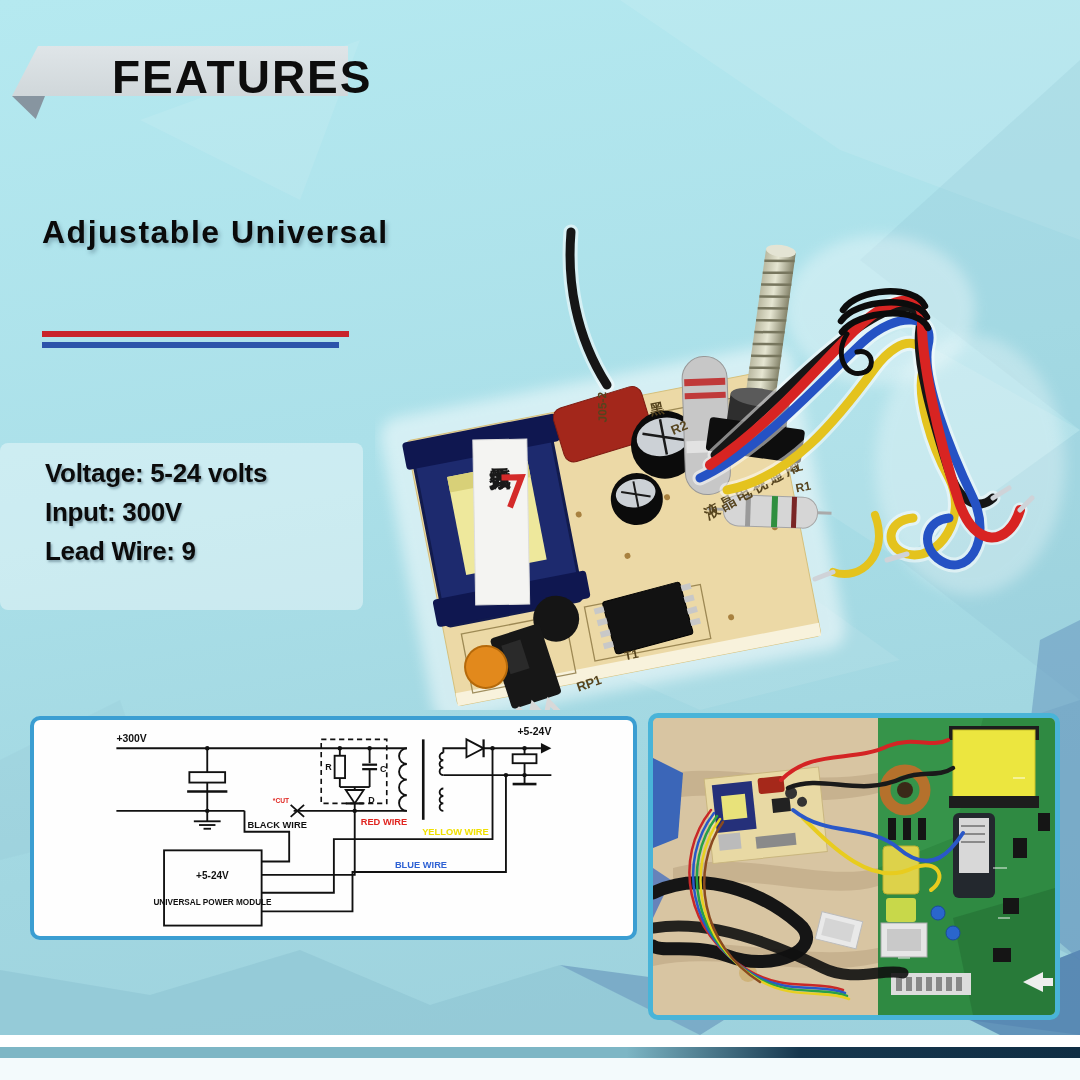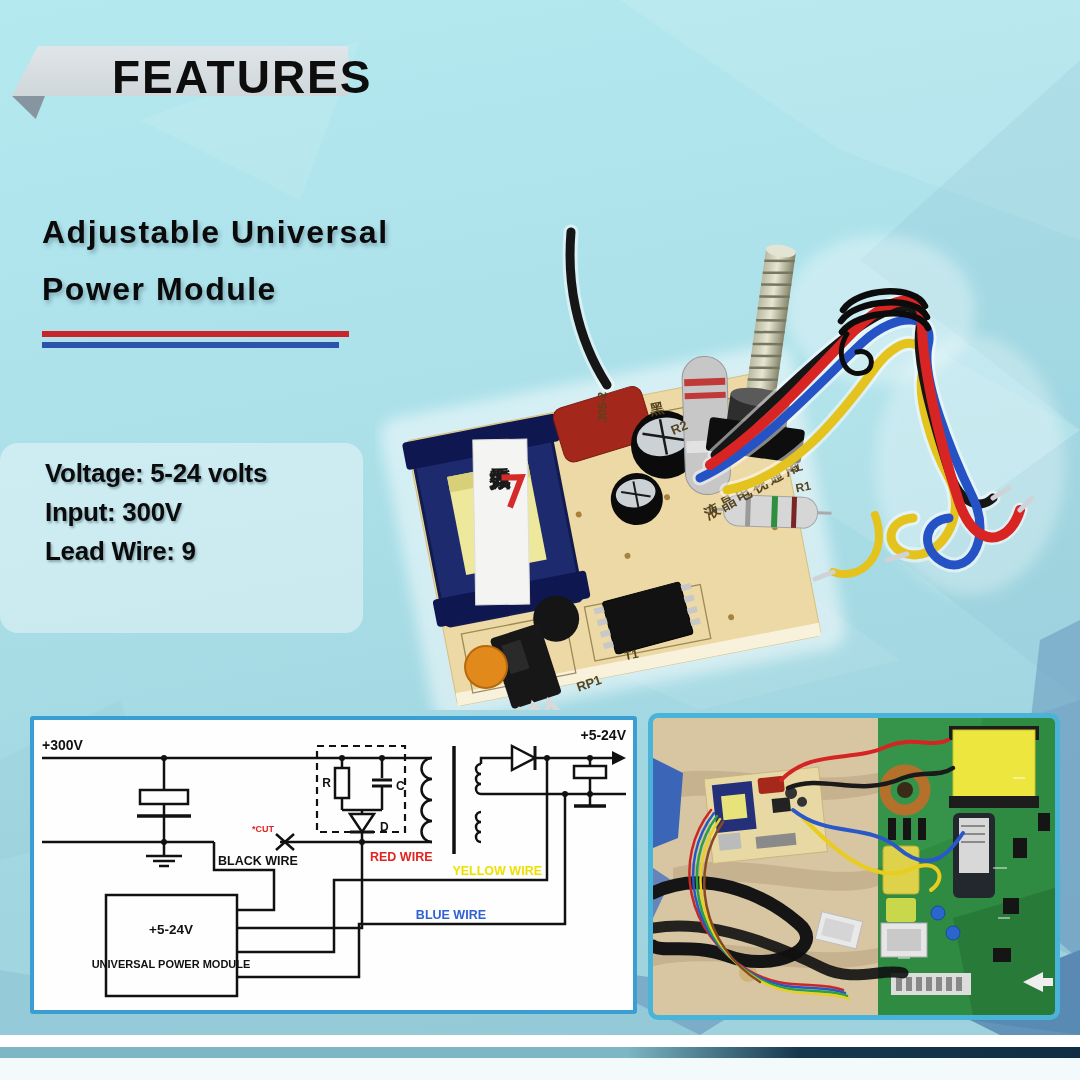--- a/index.html
+++ b/index.html
@@ -18,28 +18,28 @@
   .banner-label{position:absolute;left:112px;top:50px;font-size:46px;font-weight:bold;
     letter-spacing:2px;color:#0d0d0d}
 
   
   .title{position:absolute;left:42px;top:204px;font-size:32px;font-weight:bold;color:#0a0a0a;
     line-height:57px;letter-spacing:1.5px;text-shadow:2px 3px 4px rgba(40,70,90,.35);white-space:nowrap}
   .bar-red{position:absolute;left:42px;top:331px;width:307px;height:6px}
   .bar-blue{position:absolute;left:42px;top:342px;width:297px;height:6px}
 
   
-  .specs{position:absolute;left:0;top:443px;width:363px;height:190px;
-    background:rgba(255,255,255,.40);border-radius:18px}
+  .specs{position:absolute;left:0;top:443px;width:363px;height:167px;
+    background:rgba(255,255,255,.40);border-radius:8px}
   .spec-line{position:absolute;left:45px;font-size:26px;font-weight:bold;color:#0b0b0b;
     letter-spacing:-0.3px;text-shadow:1.5px 2px 2.5px rgba(30,60,80,.4);white-space:nowrap}
 
   
-  .diagram{position:absolute;left:30px;top:716px;width:607px;height:298px;background:#fefefe;
-    border:4px solid #3b9ed2;border-radius:3px;box-sizing:border-box}
+  .diagram{position:absolute;left:30px;top:716px;width:607px;height:224px;background:#fefefe;
+    border:4px solid #3b9ed2;border-radius:10px;box-sizing:border-box}
   .diagram svg{position:absolute;left:0;top:0;width:100%;height:100%}
   .photo2{position:absolute;left:648px;top:713px;width:412px;height:307px;border:5px solid #49b4d8;
     border-radius:10px;box-sizing:border-box;overflow:hidden;background:#cdb996}
   .photo2 svg{position:absolute;left:0;top:0;width:100%;height:100%}
   .photo1{position:absolute;left:375px;top:210px;width:700px;height:500px}
 
   
   .f-white{position:absolute;left:0;top:1035px;width:1080px;height:12px;background:#ffffff}
   .f-bar{position:absolute;left:0;top:1047px;width:1080px;height:11px;
     background:linear-gradient(90deg,#7db6c5 0%,#7db6c5 58%,#16374e 74%,#0f2d43 100%)}
@@ -215,21 +215,20 @@
         <path d="M645,300 l12,-12"></path>
     </g>
   </svg>
 
   <div class="banner"></div>
   <div class="banner-fold"></div>
   <div class="banner-label">FEATURES</div>
 
   <div class="title">
     <div>Adjustable Universal</div>
-    <div>Power Module</div>
   </div>
   <div class="bar-red" style="background:#c9242b"></div>
   <div class="bar-blue" style="background:#2c54aa"></div>
 
   <div class="specs">
     <div class="spec-line" style="top:15px">Voltage: 5-24 volts</div>
     <div class="spec-line" style="top:54px">Input: 300V</div>
     <div class="spec-line" style="top:93px">Lead Wire: 9</div>
   </div>
 

